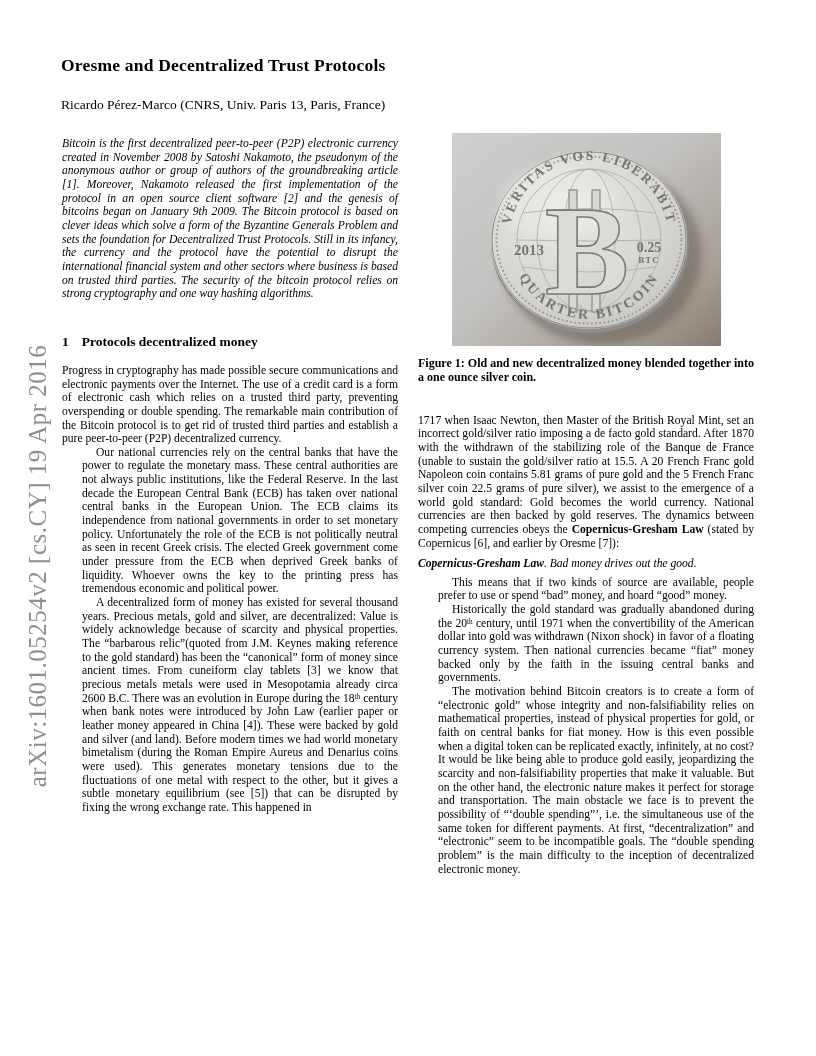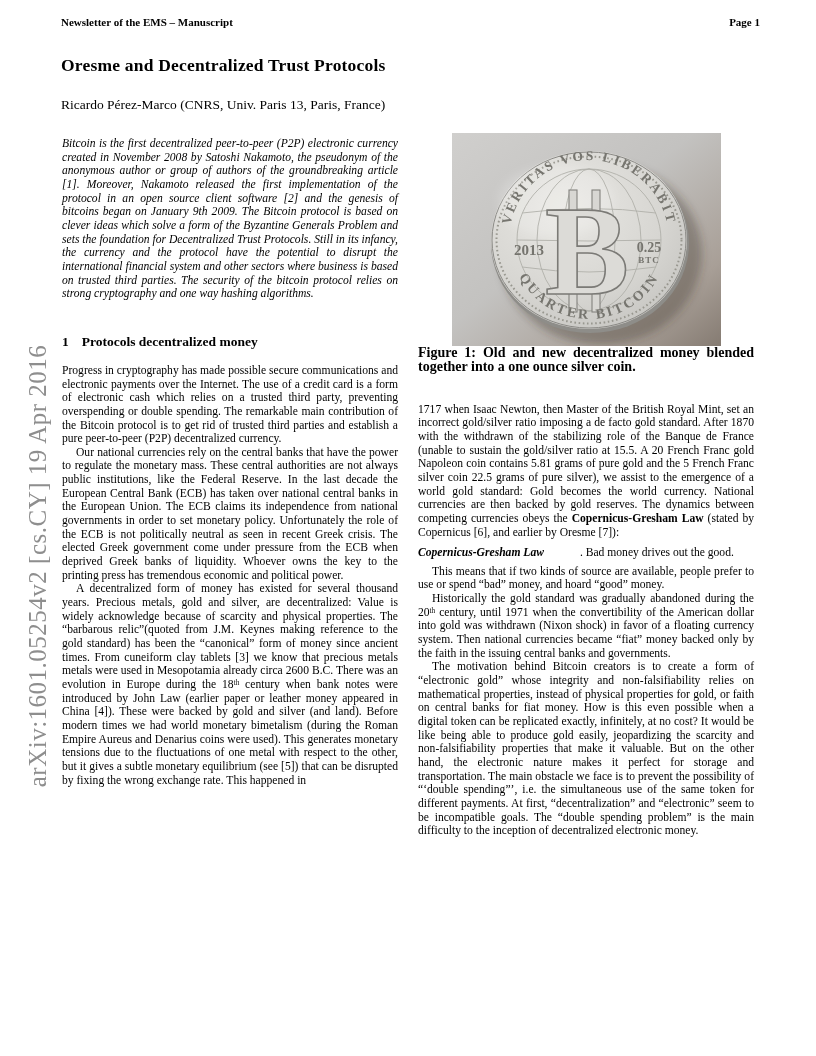--- a/index.html
+++ b/index.html
@@ -10,40 +10,36 @@
   .paper-title{position:absolute;top:55px;left:61px;font-size:17.5px;font-weight:bold;letter-spacing:0.2px;}
   .paper-author{position:absolute;top:97px;left:61px;font-size:13.5px;text-align:right;}
   .watermark{position:absolute;top:566px;left:38px;transform:translate(-50%,-50%) rotate(-90deg);
         font-size:25px;color:#8e8e8e;white-space:nowrap;letter-spacing:0.5px;}
   .columns{position:absolute;top:0;left:62px;width:693px;display:flex;gap:20px;}
   .col{width:336px;font-size:11.6px;line-height:13.65px;text-align:justify;}
   .abstract{margin-top:137px;font-style:italic;}
   .sec-heading{margin-top:33px;margin-bottom:15px;font-size:13.5px;line-height:15px;font-weight:bold;text-align:left;}
   .sec-num{margin-right:13px;}
   p{margin:0;}
-  .indent{text-indent:14px;}
+  .indent{text-indent:14px;margin-left:20px;}
   sup.ord{font-size:0.62em;vertical-align:0.45em;line-height:0;}
   .figure{margin-top:133px;}
   .figure svg{display:block;margin:0 auto;}
-  .caption{font-weight:bold;font-size:14px;line-height:13.8px;text-align:justify;}
+  .caption{margin-top:11px;font-weight:bold;font-size:12px;line-height:13.8px;text-align:justify;}
   .rc-body{margin-top:29px;}
   .law{margin-top:7px;margin-bottom:5px;}
   .law-name{font-weight:bold;font-style:italic;}
-  .law-text{margin-left:36px;}
+  .law-text{font-style:italic;}
   .coin-motto{font-weight:bold;letter-spacing:2.5px;fill:#76756f;}
 </style>
 </head>
 <body>
 
 <div class="page">
 
-  <div class="running-head">
-    <span>Newsletter of the EMS – Manuscript</span>
-    <span>Page 1</span>
-  </div>
 
   <div class="paper-title">Oresme and Decentralized Trust Protocols</div>
   <div class="paper-author">Ricardo Pérez-Marco (CNRS, Univ. Paris 13, Paris, France)</div>
 
   <div class="watermark">arXiv:1601.05254v2  [cs.CY]  19 Apr 2016</div>
 
   <div class="columns">
 
     <div class="col">
       <p class="abstract">Bitcoin is the first decentralized peer-to-peer (P2P) electronic currency created in November 2008 by Satoshi Nakamoto, the pseudonym of the anonymous author or group of authors of the groundbreaking article [1]. Moreover, Nakamoto released the first implementation of the protocol in an open source client software [2] and the genesis of bitcoins began on January 9th 2009. The Bitcoin protocol is based on clever ideas which solve a form of the Byzantine Generals Problem and sets the foundation for Decentralized Trust Protocols. Still in its infancy, the currency and the protocol have the potential to disrupt the international financial system and other sectors where business is based on trusted third parties. The security of the bitcoin protocol relies on strong cryptography and one way hashing algorithms.</p>

